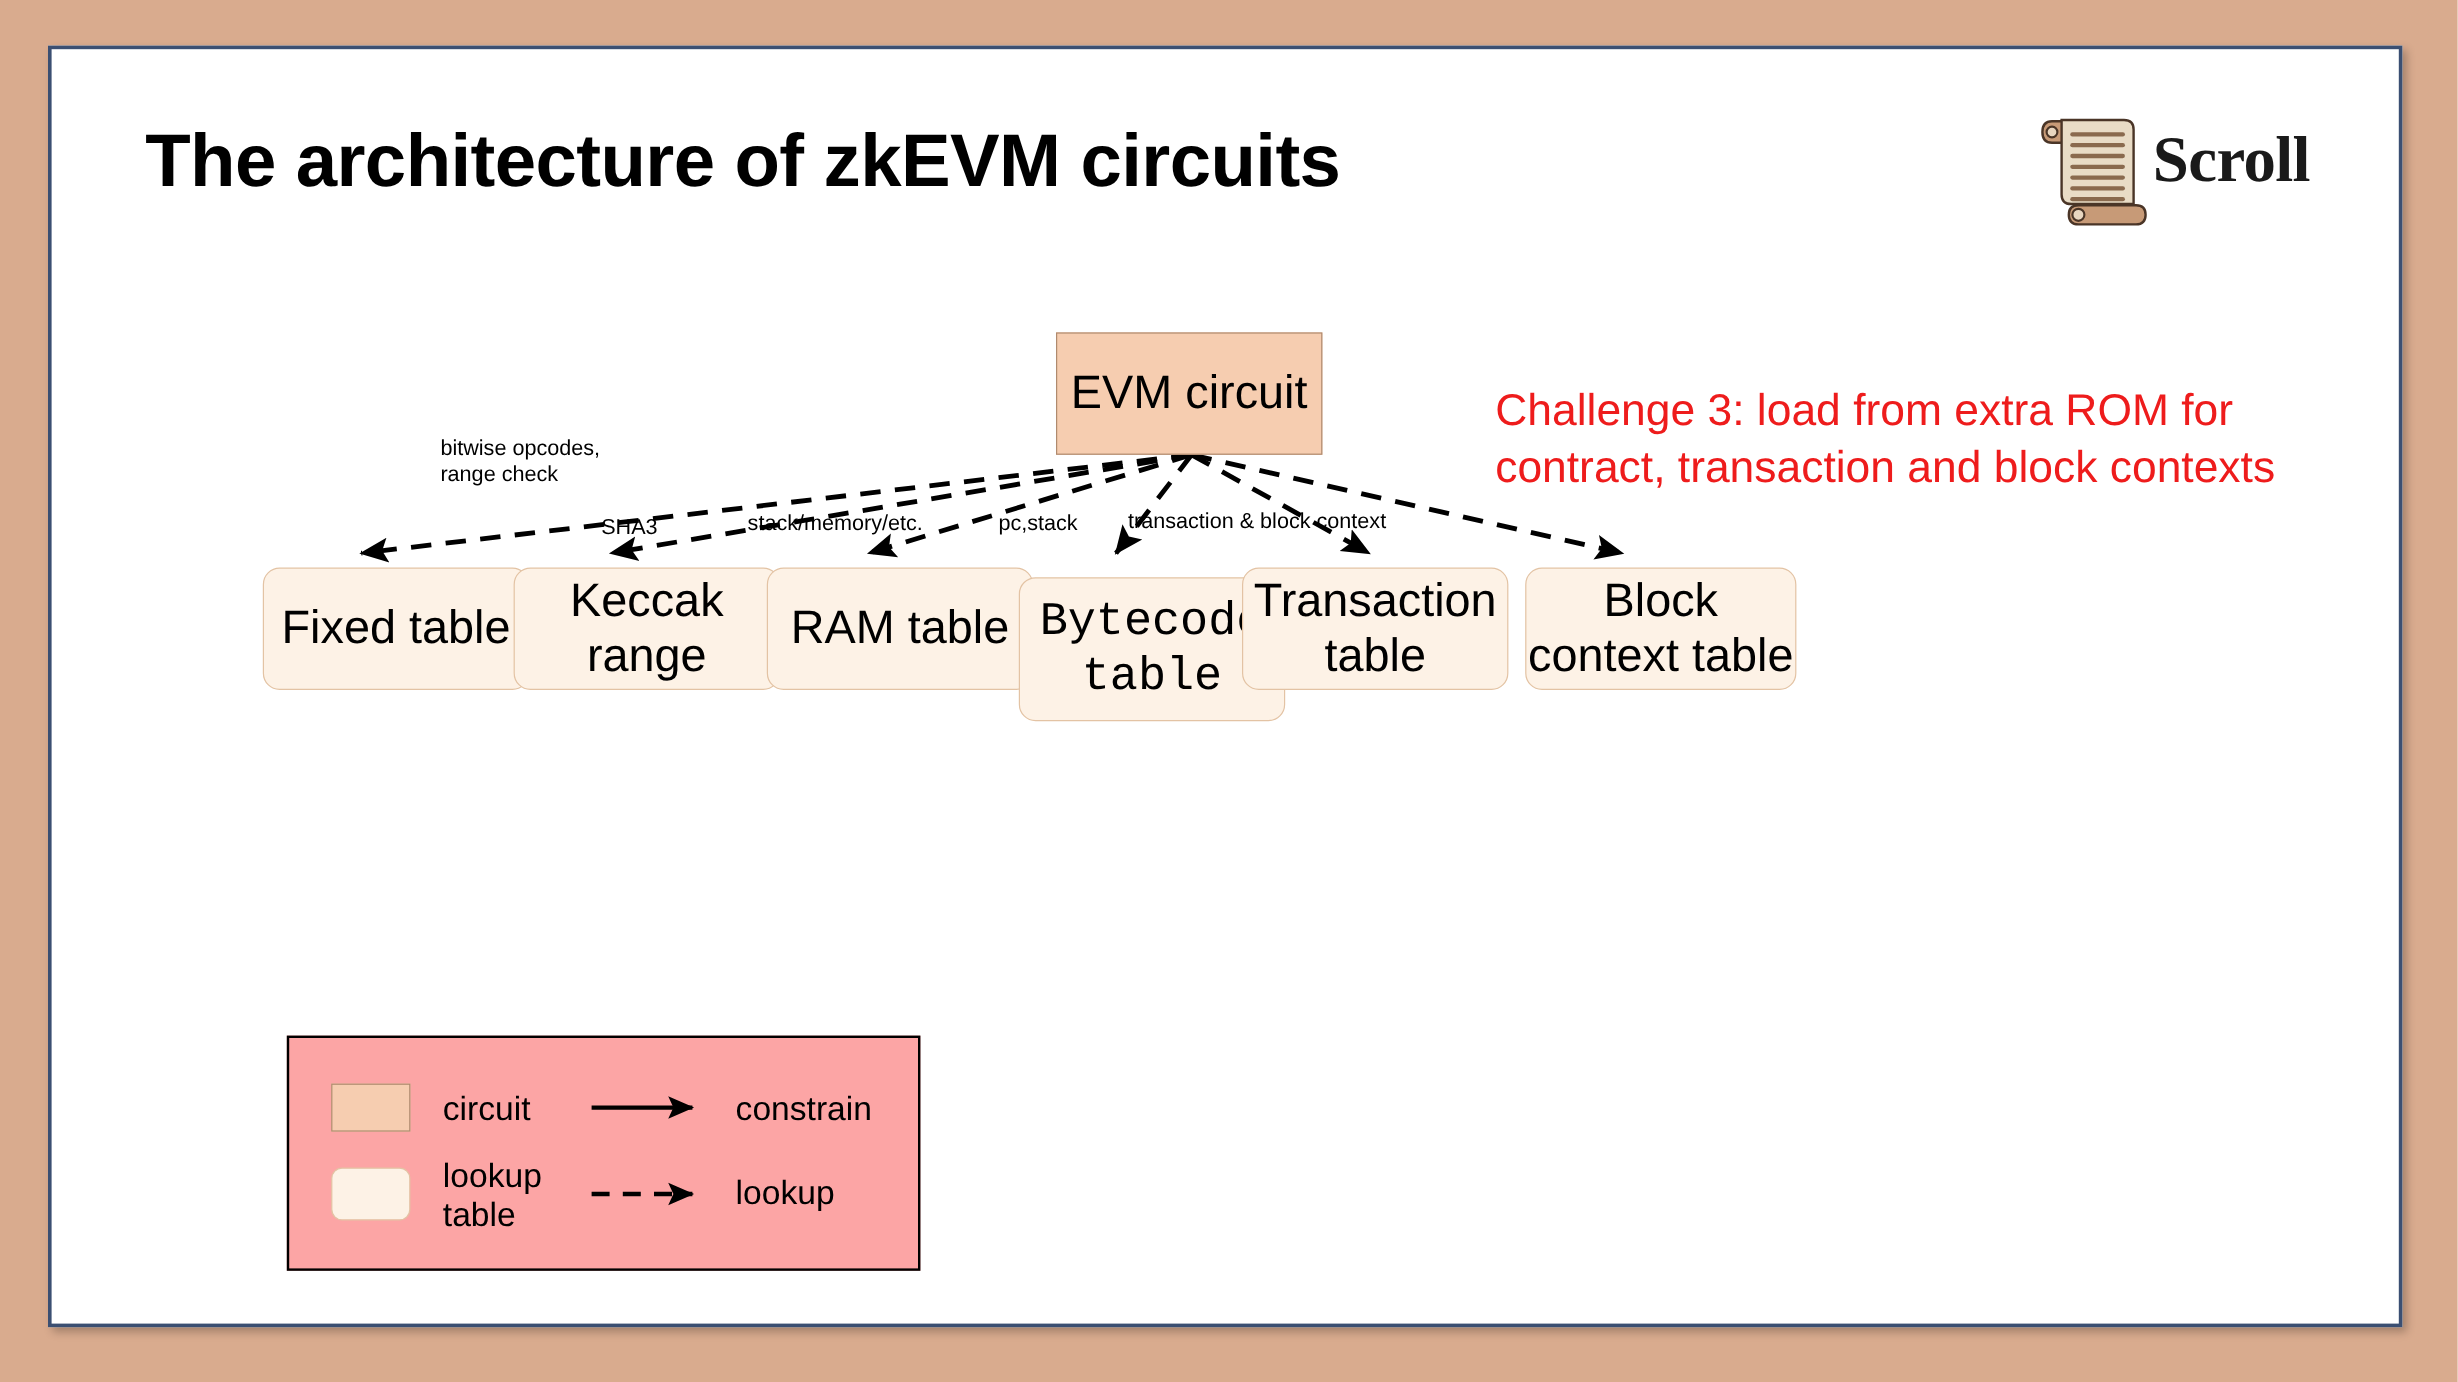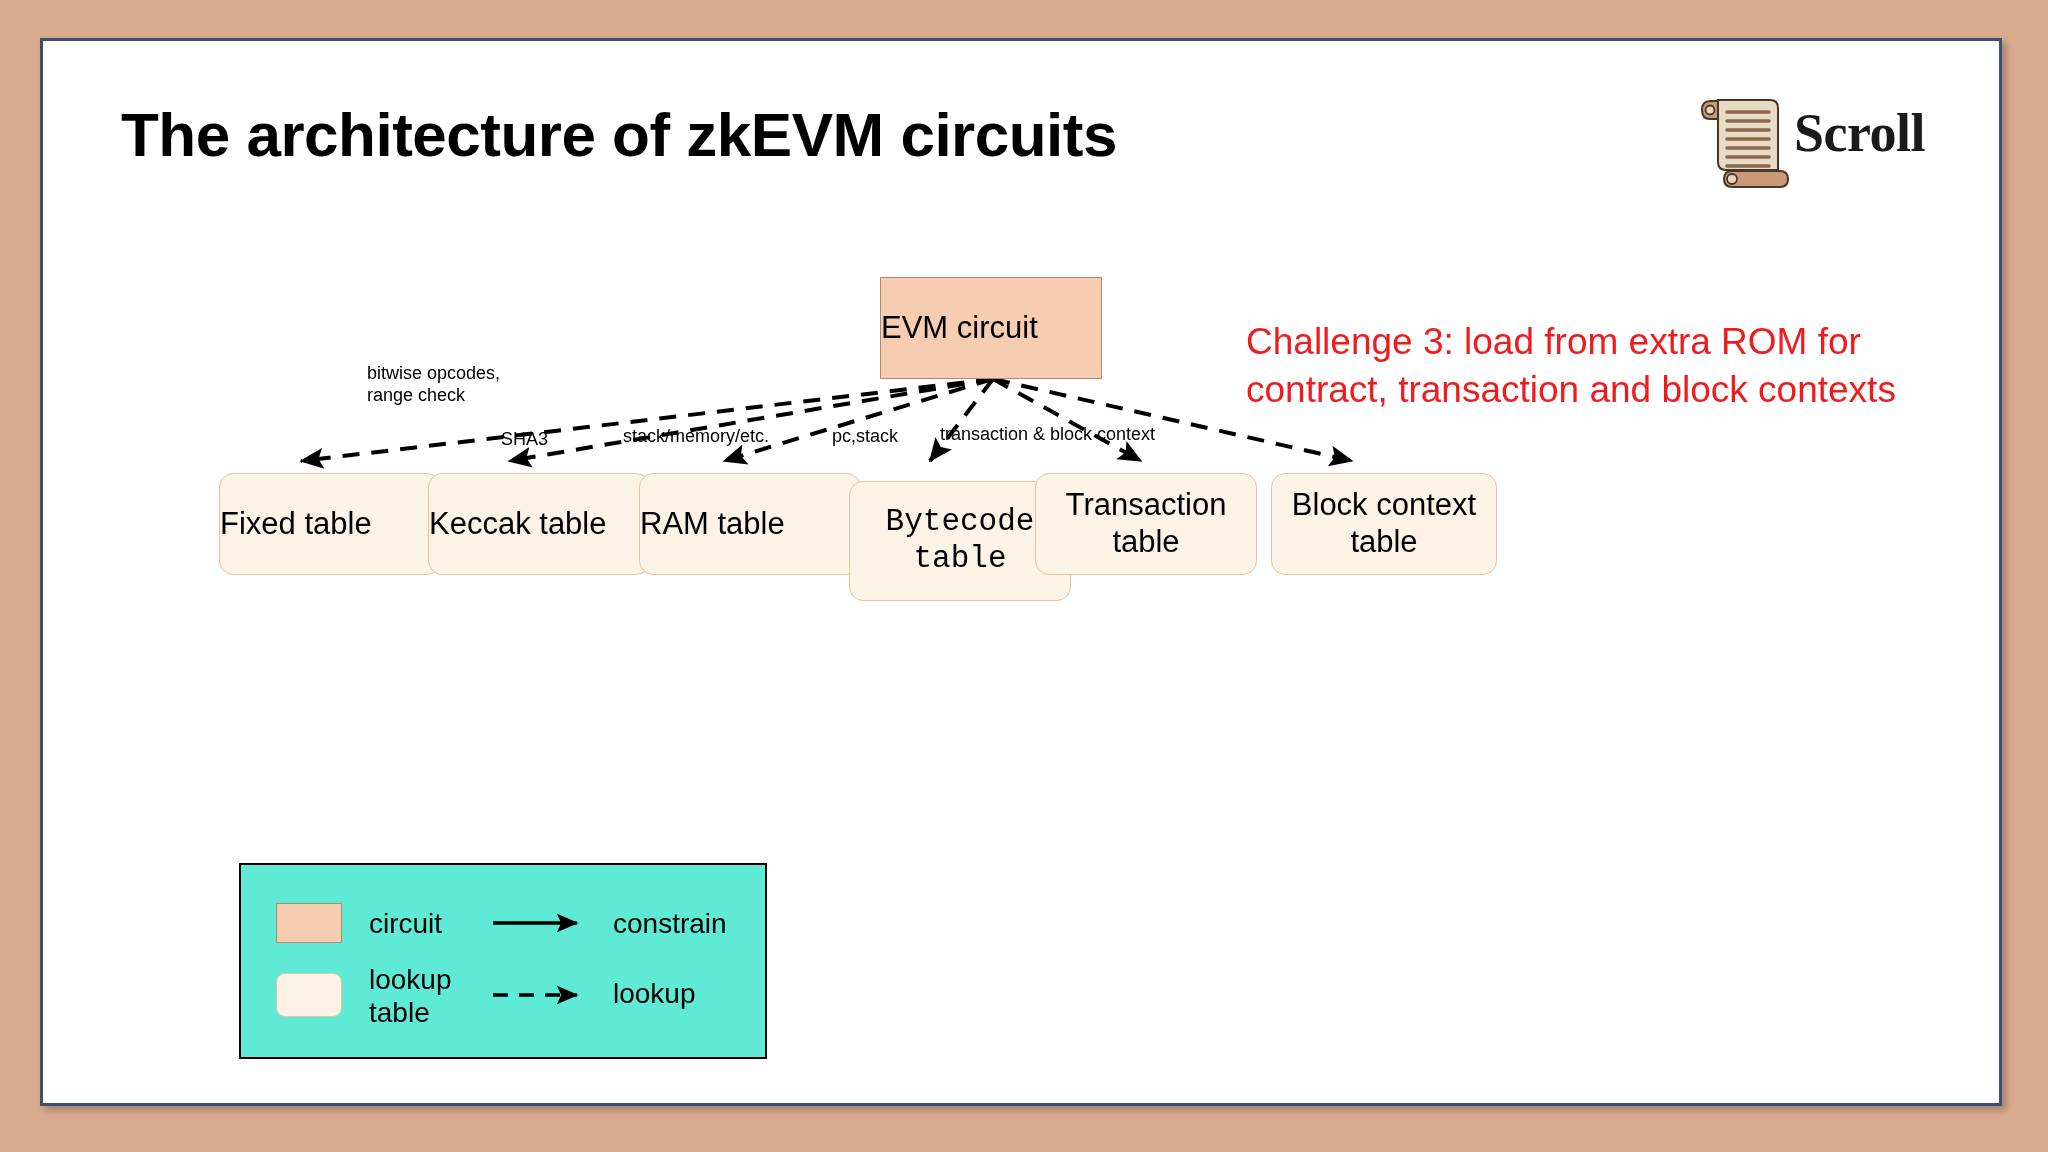--- a/index.html
+++ b/index.html
@@ -41,23 +41,23 @@
   #logo-text {
     position: absolute; left: 98px; top: 16px;
     font-family: "Liberation Serif", serif;
     font-size: 54px; font-weight: 600; color: #1a1a1a;
     letter-spacing: -0.5px;
   }
 
   
   .node {
     position: absolute;
-    display: flex; align-items: center; 
+    display: flex; align-items: center; justify-content: center;
     text-align: center;
-    font-size: 31px; color: #000;
+    font-size: 39px; color: #000;
     line-height: 1.18;
   }
   .circuit-node {
     background: #f6cdb0;
     border: 1.5px solid #b08a6e;
   }
   .table-node {
     background: #fdf2e6;
     border: 1.5px solid #e3c3a4;
     border-radius: 14px;
@@ -82,21 +82,21 @@
     line-height: 1.3;
     white-space: pre-line;
   }
 
   
   #legend {
     position: absolute;
     left: 196px; top: 822px;
     width: 528px; height: 196px;
     border: 2px solid #000;
-    background: #5eead4;
+    background: #fca5a5;
   }
   .legend-swatch-circuit {
     position: absolute; left: 35px; top: 38px;
     width: 66px; height: 40px;
     background: #f6cdb0; border: 1.5px solid #b08a6e;
   }
   .legend-swatch-table {
     position: absolute; left: 35px; top: 108px;
     width: 66px; height: 44px;
     background: #fdf2e6; border: 1.5px solid #e3c3a4;
@@ -161,21 +161,21 @@
   </svg>
 
   <div class="node circuit-node" style="left:837px; top:236px; width:222px; height:102px;">
     <span>EVM circuit</span>
   </div>
 
   <div class="node table-node" style="left:176px; top:432px; width:222px; height:102px;">
     <span>Fixed table</span>
   </div>
   <div class="node table-node" style="left:385px; top:432px; width:222px; height:102px;">
-    <span>Keccak table</span>
+    <span>Keccak range</span>
   </div>
   <div class="node table-node" style="left:596px; top:432px; width:222px; height:102px;">
     <span>RAM table</span>
   </div>
   <div class="node table-node" style="left:806px; top:440px; width:222px; height:120px;font-family:Liberation Mono, monospace;">
     <span>Bytecode
 table</span>
   </div>
   <div class="node table-node" style="left:992px; top:432px; width:222px; height:102px;">
     <span>Transaction

